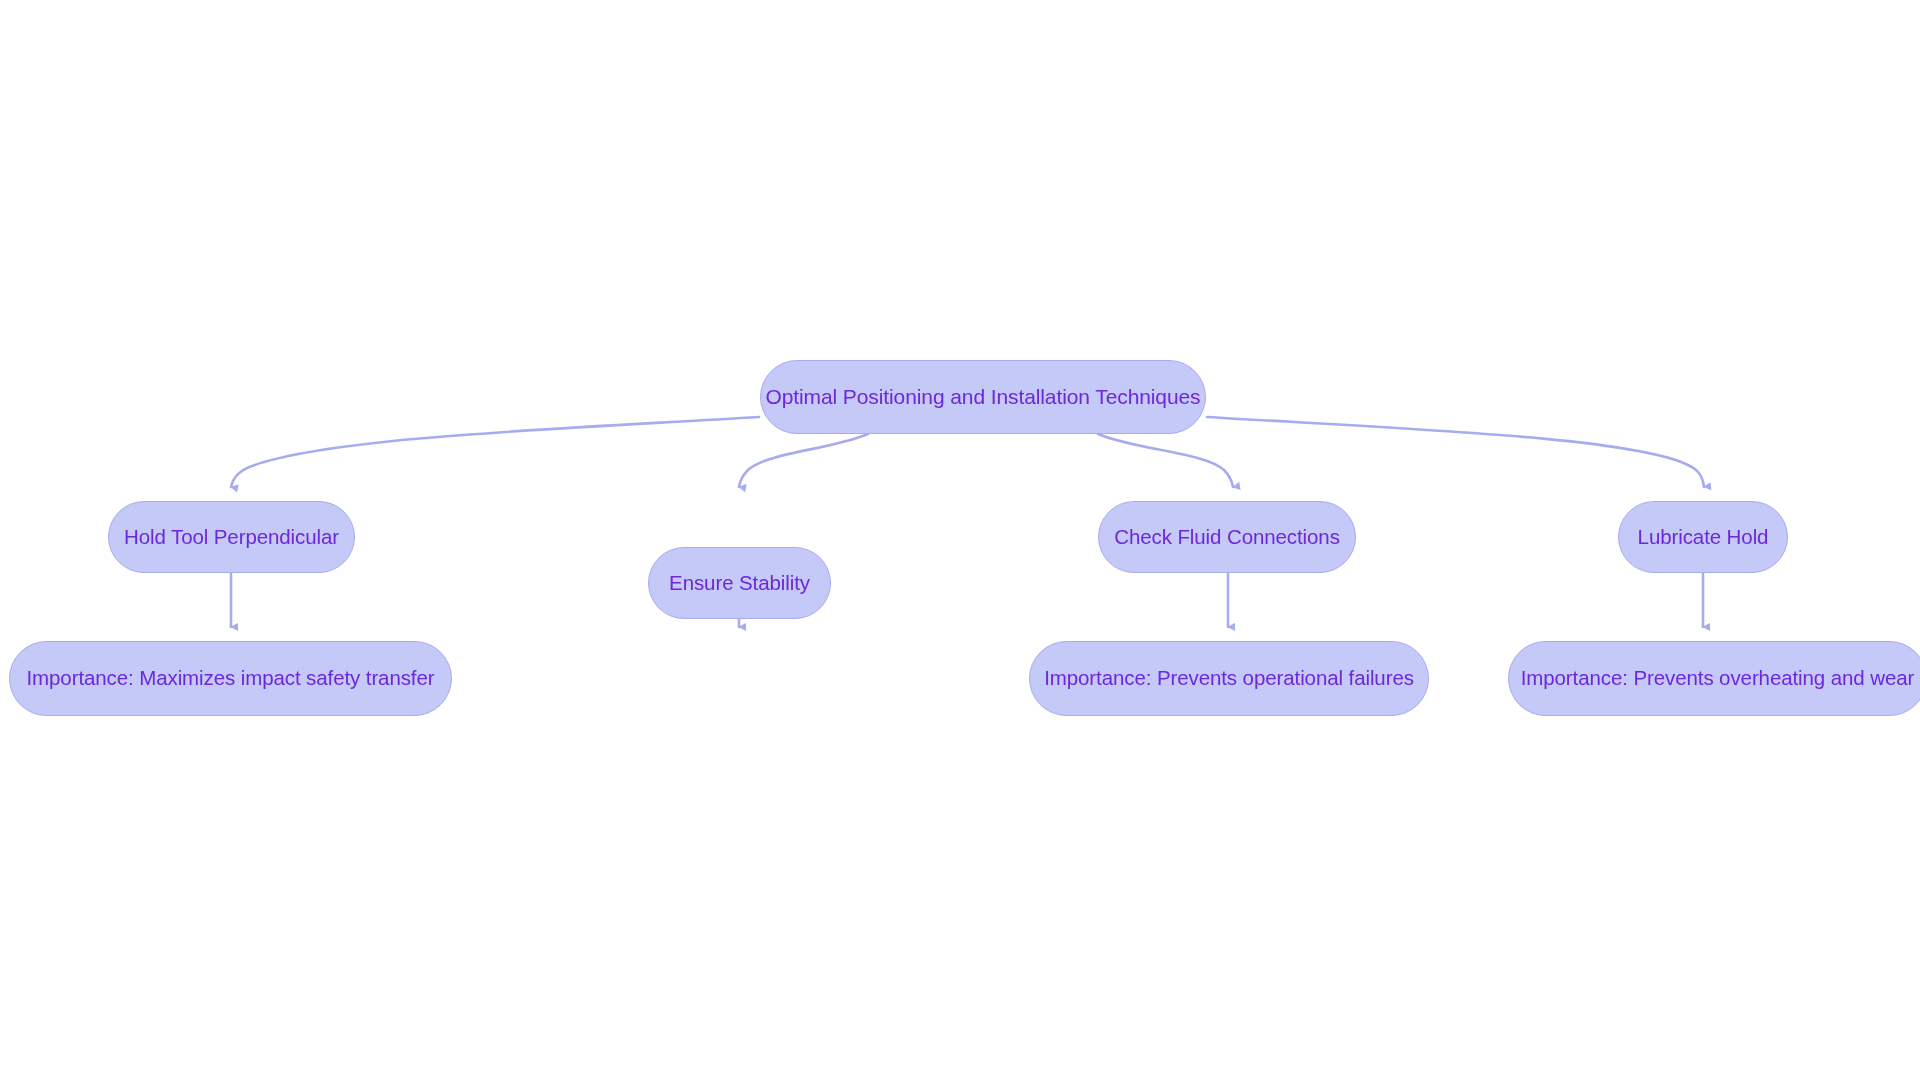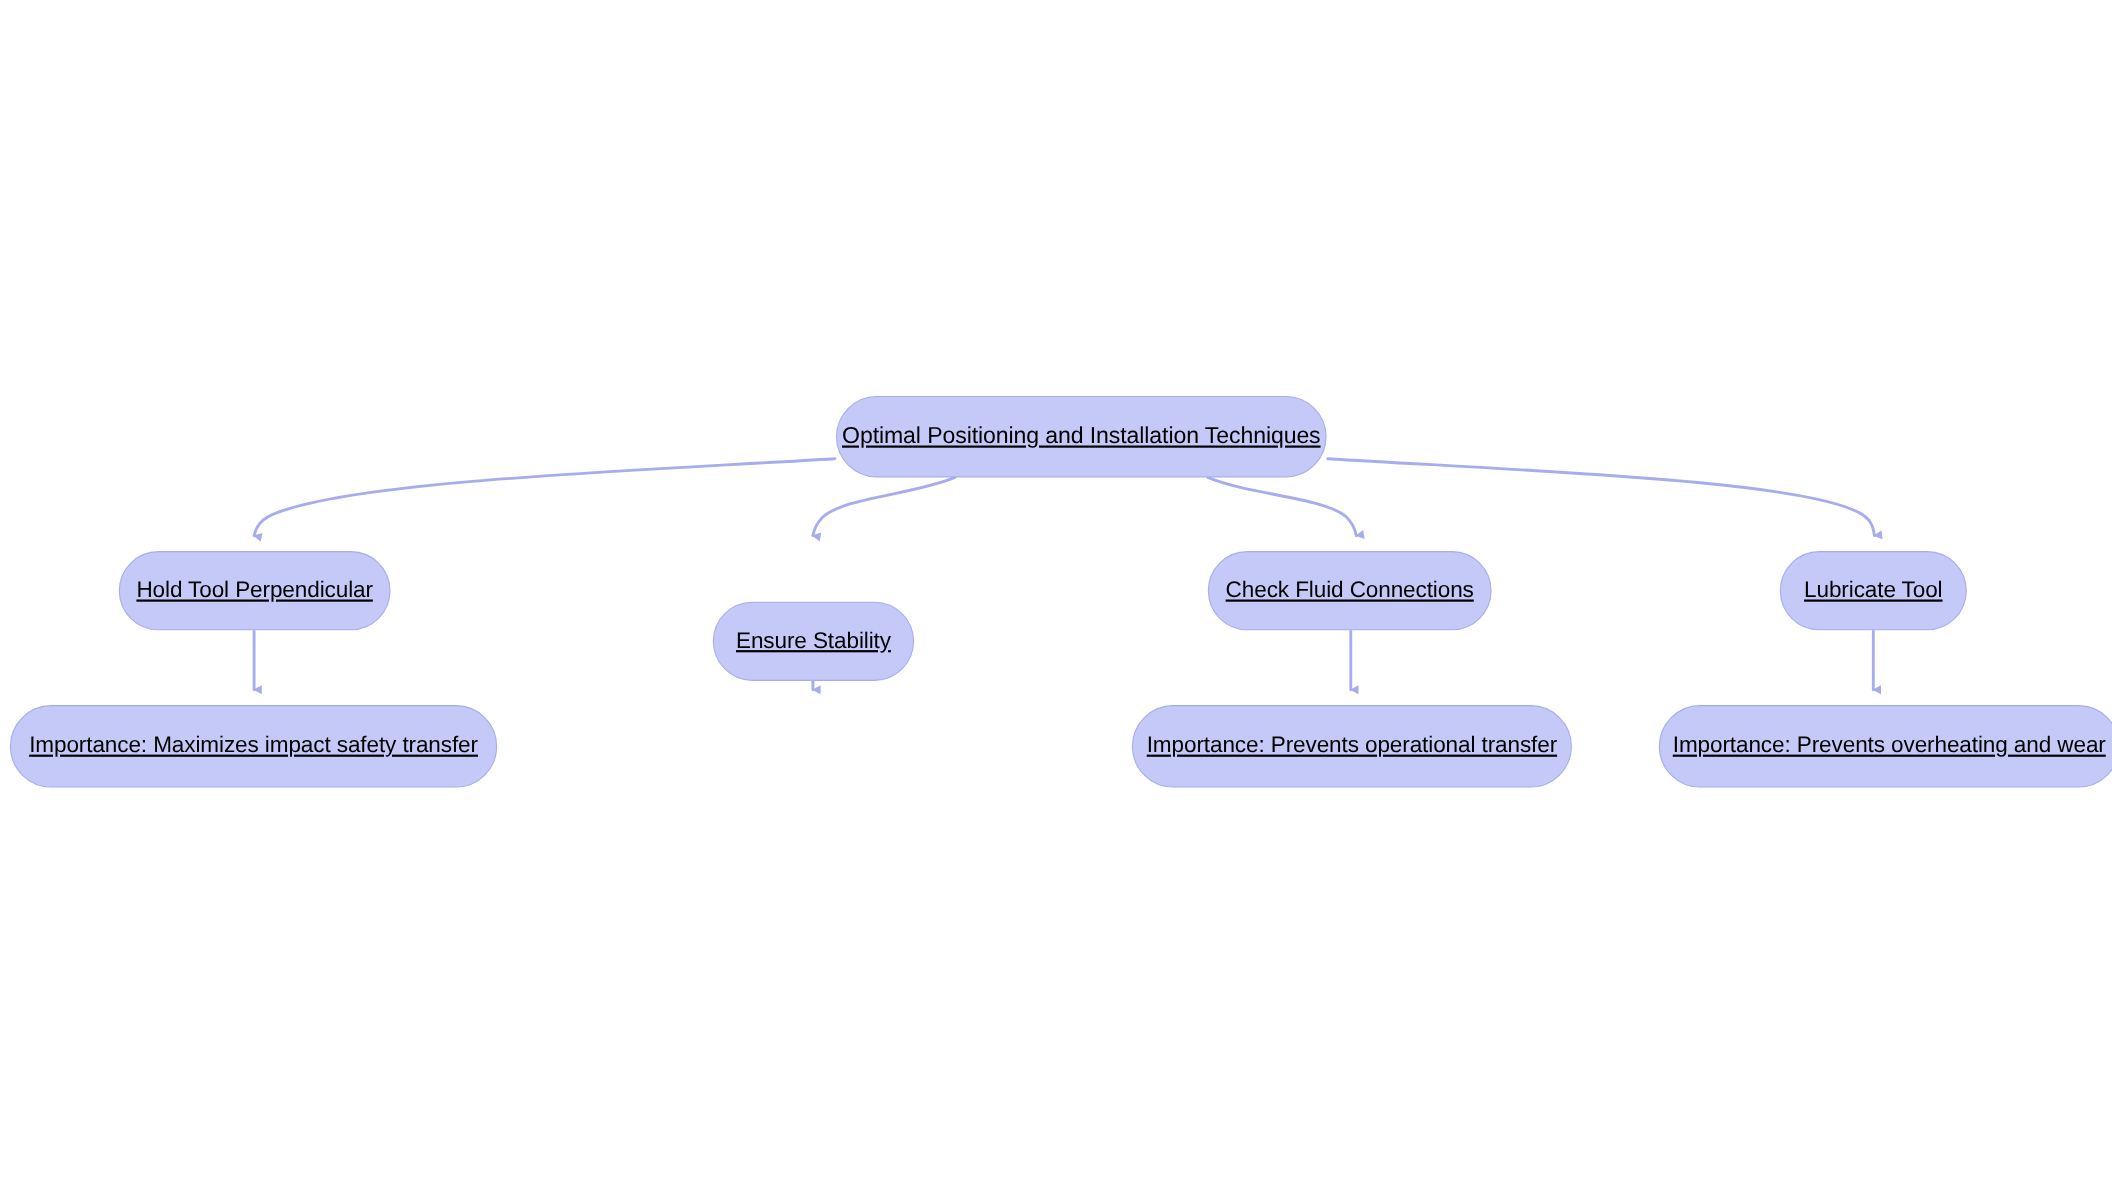--- a/index.html
+++ b/index.html
@@ -38,23 +38,22 @@
     justify-content: center;
     color: #3f47c8;
     font-size: 20.5px;
     font-weight: 400;
     letter-spacing: -0.1px;
     line-height: 1.1;
     white-space: nowrap;
     font-family: "Liberation Sans", sans-serif;
   }
   .node-label {
-    color: #000000;
+    color: #6d28d9;
     display: block;
-    text-decoration: underline;
   }
   .node.root { font-size: 21px; }
 </style>
 </head>
 <body>
 
 <div id="canvas">
 
   <svg id="edge-layer" viewBox="0 0 1920 1083" width="1920" height="1083" xmlns="http://www.w3.org/2000/svg">
     <defs>
@@ -90,29 +89,29 @@
 
   <div class="node" style="left:648px; top:501px; width:183px; height:72px;margin-top:46px;">
     <span class="node-label">Ensure Stability</span>
   </div>
 
   <div class="node" style="left:1098px; top:501px; width:258px; height:72px;text-align:center;">
     <span class="node-label">Check Fluid Connections</span>
   </div>
 
   <div class="node" style="left:1618px; top:501px; width:170px; height:72px;">
-    <span class="node-label">Lubricate Tool</span>
+    <span class="node-label">Lubricate Hold</span>
   </div>
 
   <div class="node" style="left:9px; top:641px; width:443px; height:75px;">
     <span class="node-label">Importance: Maximizes impact safety transfer</span>
   </div>
 
 
   <div class="node" style="left:1029px; top:641px; width:400px; height:75px;">
-    <span class="node-label">Importance: Prevents operational transfer</span>
+    <span class="node-label">Importance: Prevents operational failures</span>
   </div>
 
   <div class="node" style="left:1508px; top:641px; width:419px; height:75px;">
     <span class="node-label">Importance: Prevents overheating and wear</span>
   </div>
 
 </div>
 
 </body></html>

